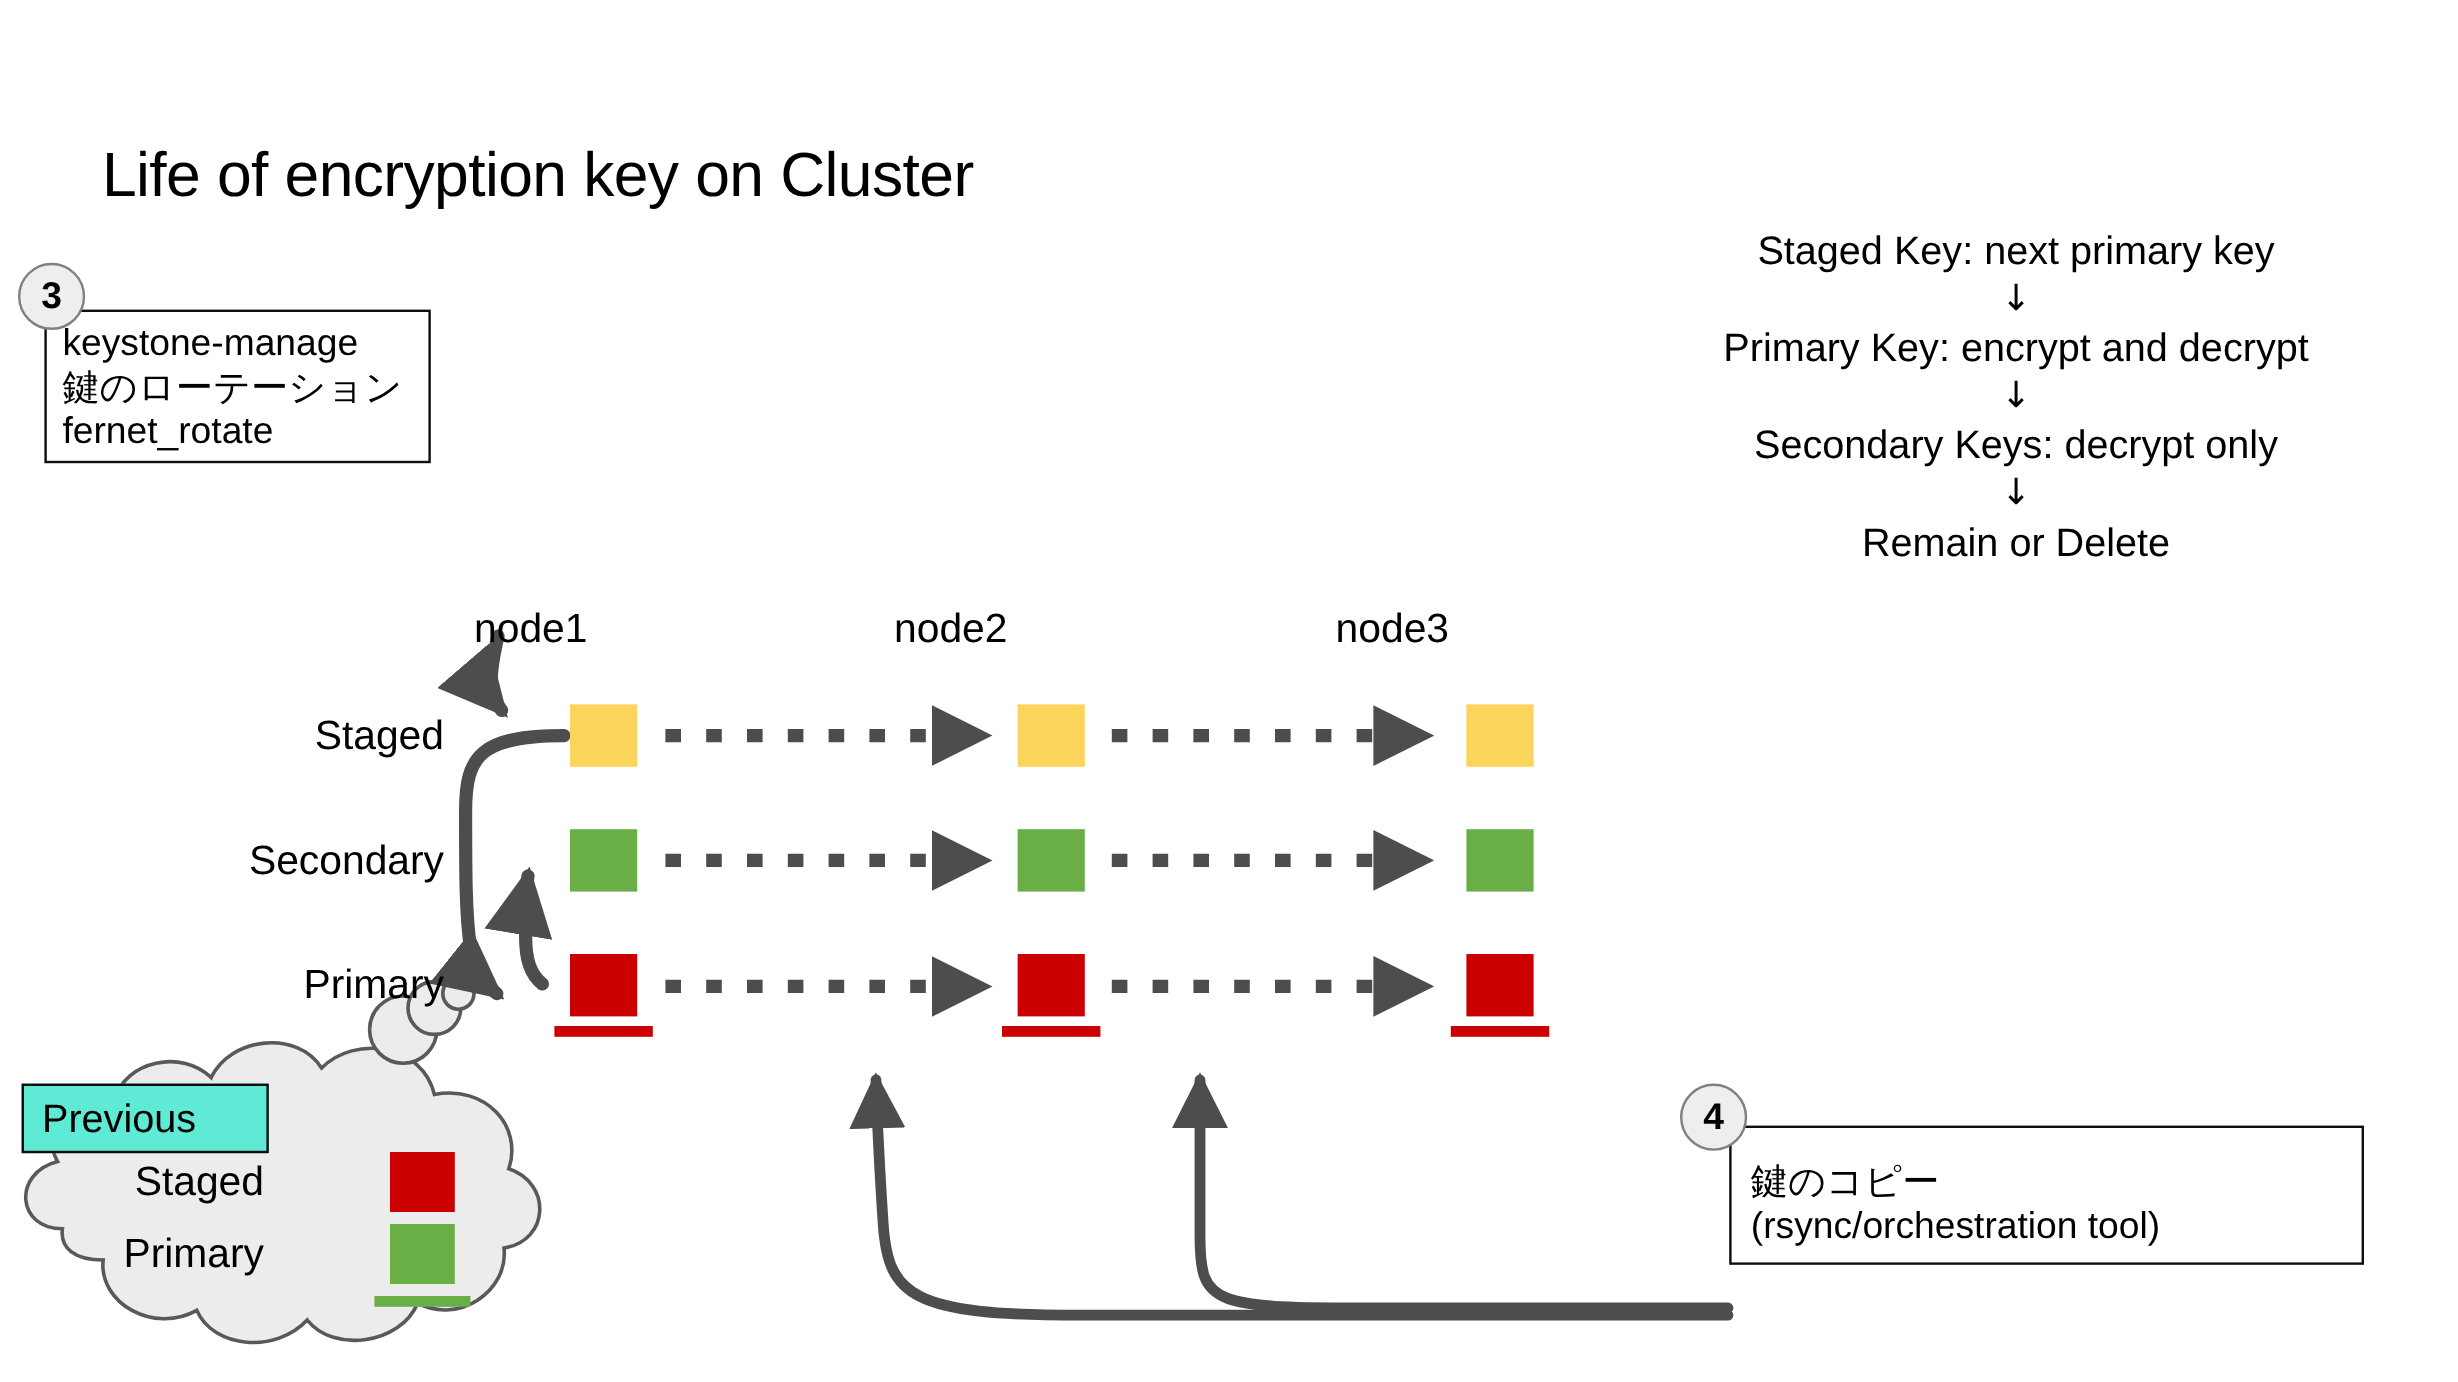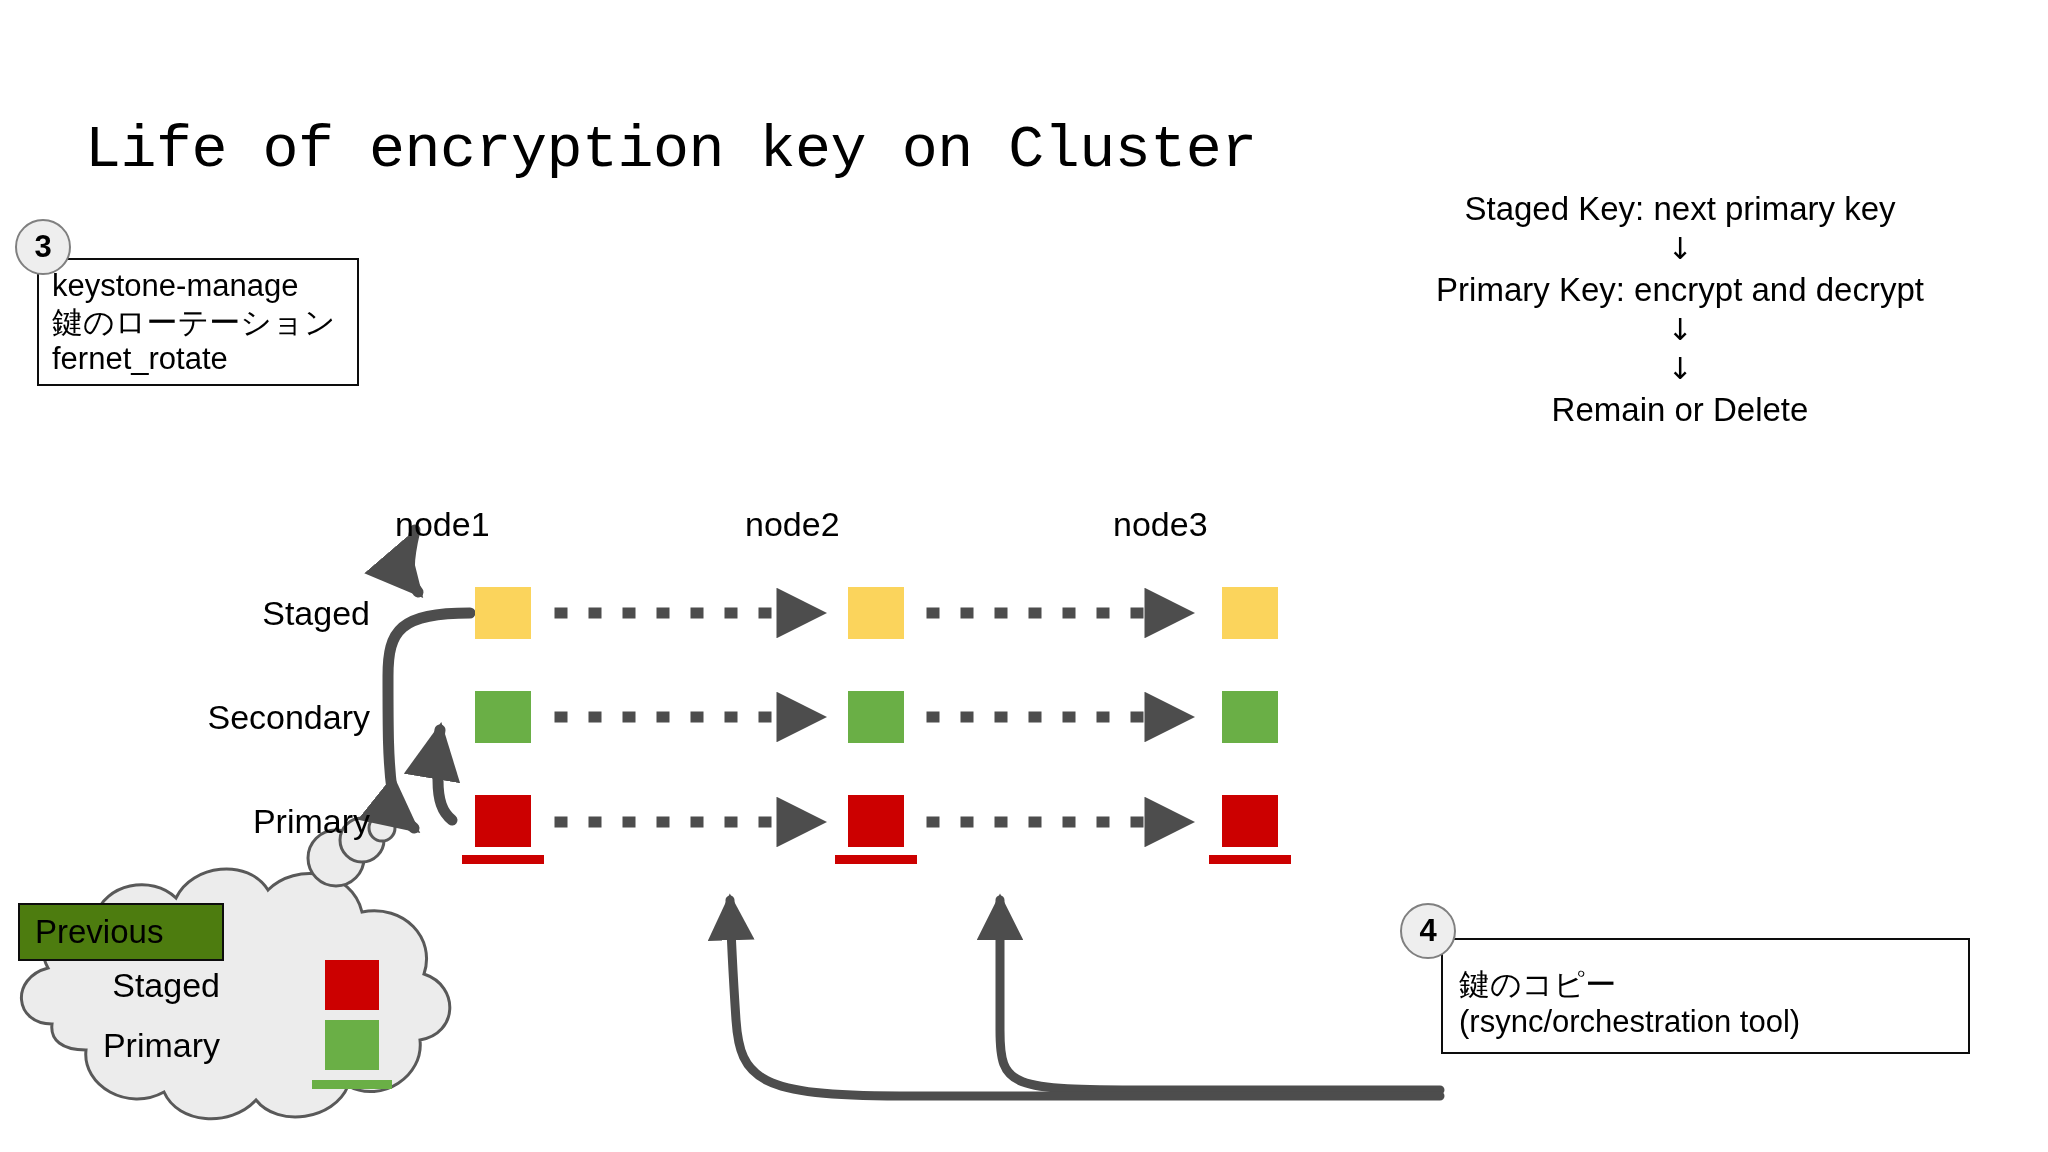--- a/index.html
+++ b/index.html
@@ -20,26 +20,25 @@
     left: 0; top: 0;
     width: 2048px;
     height: 1152px;
   }
   .abs { position: absolute; }
 
   
   #page-title {
     left: 85px;
     top: 120px;
-    font-size: 60px;
+    font-size: 52px;
     line-height: 1.0;
     letter-spacing: -0.5px;
     white-space: nowrap;
     color: #000;
-    font-family: Liberation Mono, monospace;
   }
 
   
   #legend {
     left: 1380px;
     top: 192px;
     width: 600px;
     text-align: center;
     font-size: 33px;
     line-height: 1.0;
@@ -85,21 +84,21 @@
   #box4 { left: 1441px; top: 938px; width: 529px; height: 116px; }
   #box4-lines { left: 1459px; top: 955px; margin-top: 12px; }
   #badge4 { left: 1400px; top: 903px; }
 
   
   #prev-box {
     left: 18px;
     top: 903px;
     width: 206px;
     height: 58px;
-    background: #4d7c0f;
+    background: #5eead4;
     border: 2px solid #0d0d0d;
     box-sizing: border-box;
     display: flex;
     align-items: center;
     padding-left: 15px;
   }
   #prev-box span { font-size: 33px; white-space: nowrap; }
 
   
   #max-keys {
@@ -151,20 +150,21 @@
 
 <div id="stage">
 
   <div class="abs" id="page-title">Life of encryption key on Cluster</div>
 
   <div class="abs" id="legend">
     <div class="legend-line">Staged Key: next primary key</div>
     <div class="legend-arrow">↓</div>
     <div class="legend-line">Primary Key: encrypt and decrypt</div>
     <div class="legend-arrow">↓</div>
+    <div class="legend-line">Secondary Keys: decrypt only</div>
     <div class="legend-arrow">↓</div>
     <div class="legend-line">Remain or Delete</div>
   </div>
 
   <svg class="abs" id="cloud-svg" width="560" height="330">
     <path d="M 52 196
              C 14 196 10 150 48 140
              C 30 108 64 74 96 88
              C 104 56 152 46 176 70
              C 192 36 248 30 268 62

